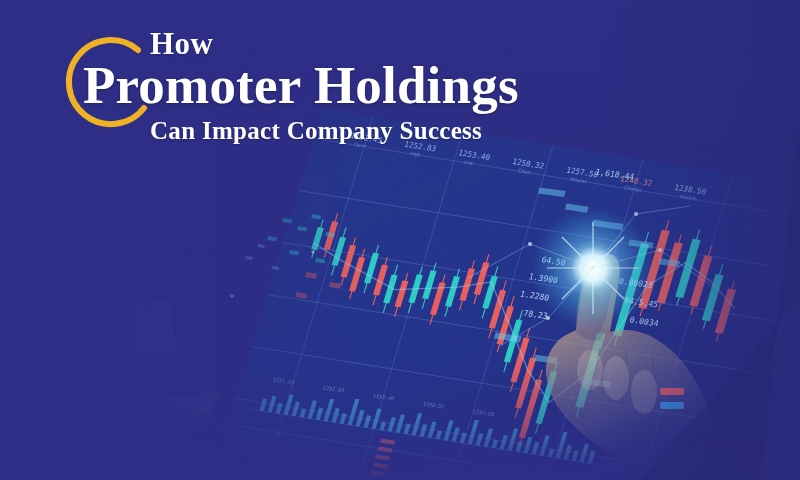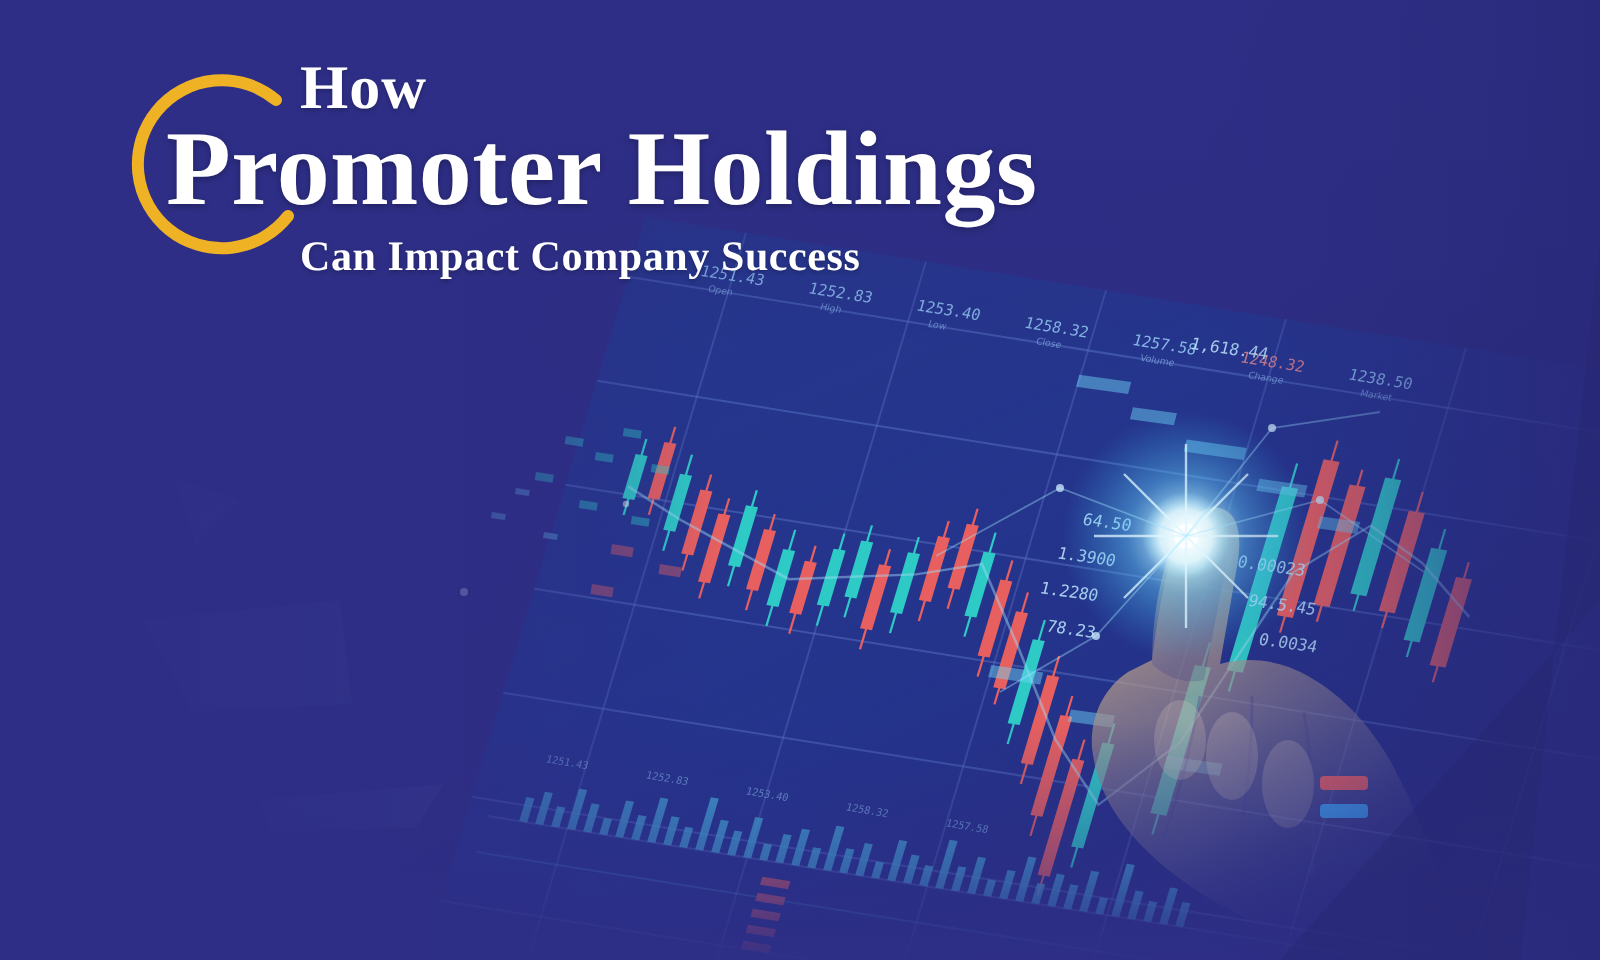--- a/index.html
+++ b/index.html
@@ -52,21 +52,21 @@
     font-weight:bold;
     letter-spacing:0.2px;
     line-height:1.05;
     white-space:nowrap;
     z-index:3;
     text-shadow:0 1px 3px rgba(0,0,0,.3);
   }
   .line-sub {
     position:absolute; left:92px; top:96px;
     color:#ffffff;
-    font-size:21px;
+    font-size:25px;
     font-weight:bold;
     letter-spacing:0.3px;
     line-height:1;
     white-space:nowrap;
     z-index:3;
     text-shadow:0 1px 2px rgba(0,0,0,.25);
   }
 </style>
 </head>
 <body>

